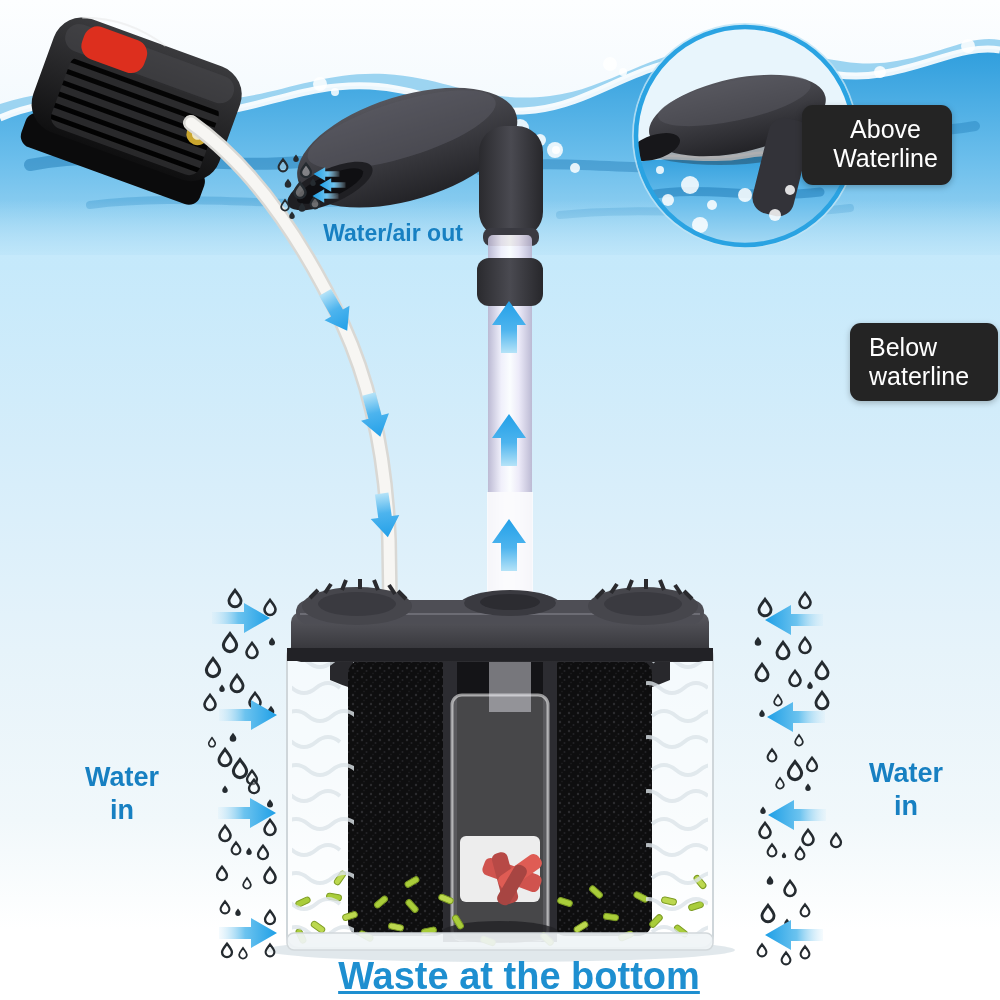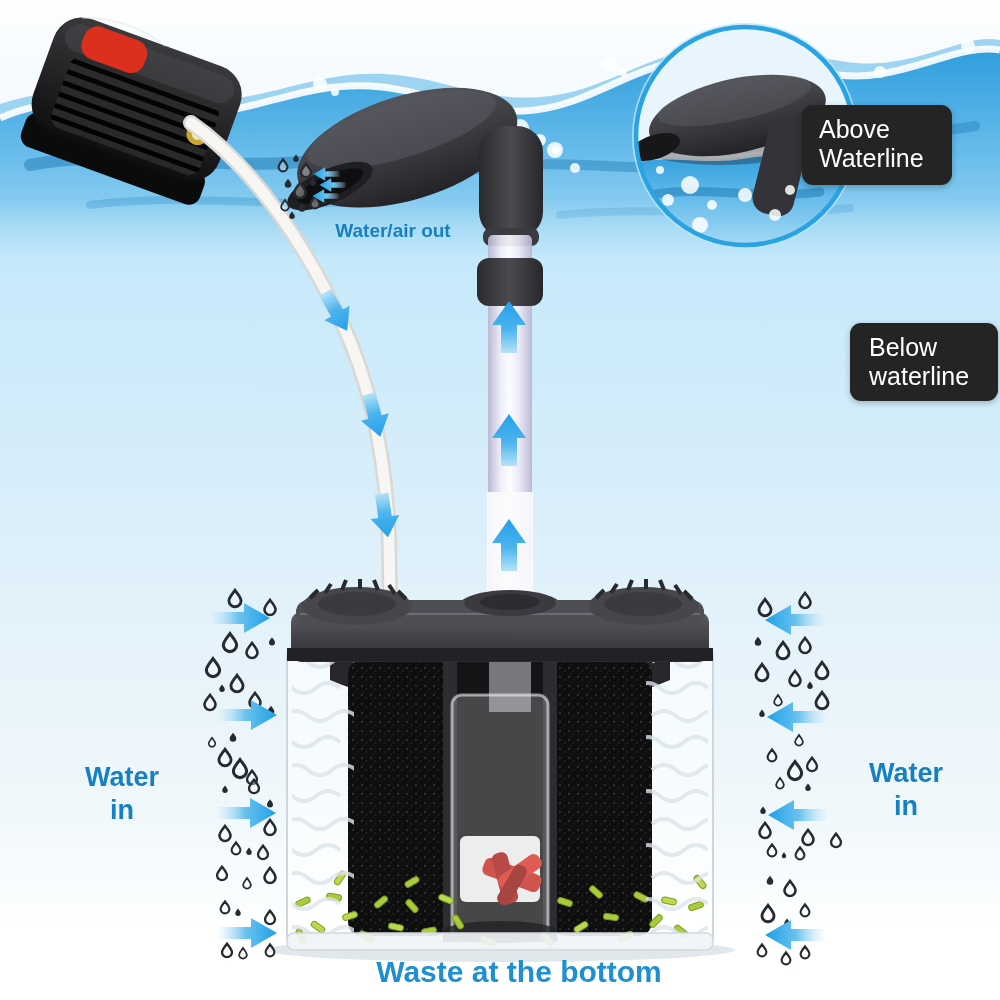--- a/index.html
+++ b/index.html
@@ -14,26 +14,26 @@
   .dark-lbl{
     background:var(--dark-label-bg,#242424);
     color:var(--dark-label-text,#ffffff);
     font-weight:normal;
     border-radius:11px;
     box-sizing:border-box;
     font-size:25px;line-height:29px;
     box-shadow:0 2px 6px rgba(0,0,0,.25);
   }
   .dark-lbl span{display:block;}
-  .water-air-out{left:278px;top:220px;width:230px;font-size:19px;}
-  .above-waterline{left:802px;top:105px;width:150px;height:80px;padding:10px 0 0 17px;}
+  .water-air-out{left:278px;top:220px;width:230px;font-size:23px;}
+  .above-waterline{left:802px;top:105px;width:150px;height:80px;padding:10px 0 0 17px;text-align:center;}
   .below-waterline{left:850px;top:315px;width:148px;height:78px;padding:10px 0 0 19px;margin-top:8px;}
   .water-in-left{left:57px;top:761px;width:130px;font-size:27px;line-height:33px;}
   .water-in-right{left:841px;top:757px;width:130px;font-size:27px;line-height:33px;}
-  .waste-bottom{left:329px;top:955px;width:380px;font-size:30px;color:var(--waste-label-blue,#1e8fd0);}
+  .waste-bottom{left:329px;top:955px;width:380px;font-size:38px;color:var(--waste-label-blue,#1e8fd0);text-decoration:underline;}
   
   .dO{fill:rgba(255,255,255,.35);stroke:#252b30;stroke-width:2.6px;}
   .dF{fill:#252b30;stroke:none;}
   .pellet{fill:var(--pellet-green,#a9cd3a);stroke:#7d9c22;stroke-width:1px;}
   .pellet2{fill:#bcd84f;stroke:#7d9c22;stroke-width:1px;}
   .foamdot{fill:#ffffff;opacity:.85;}
 </style>
 </head>
 <body>
 

